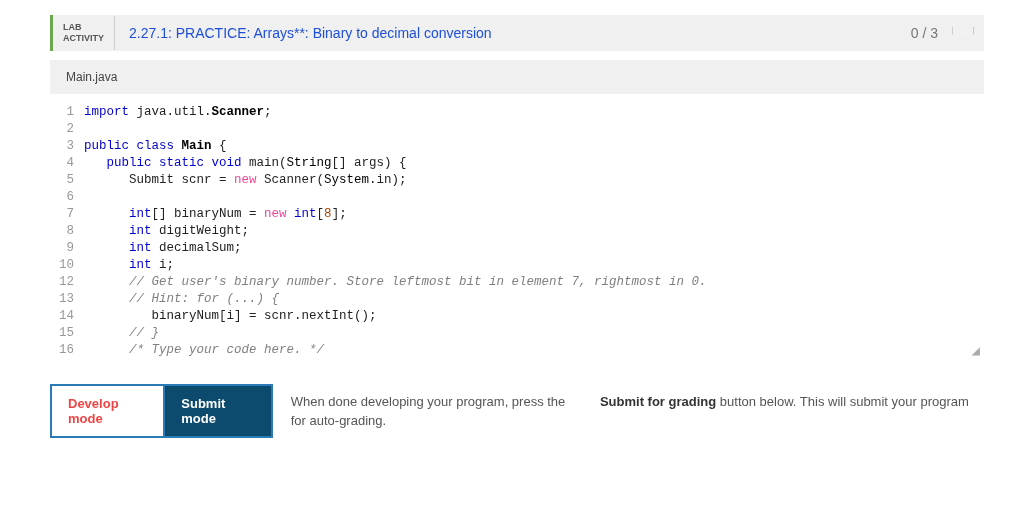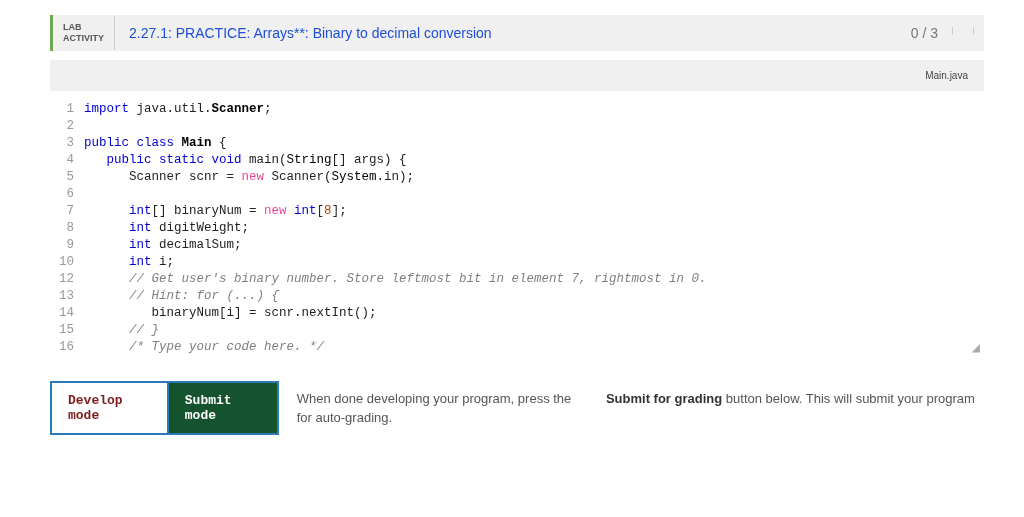--- a/index.html
+++ b/index.html
@@ -73,22 +73,22 @@
   }
   .file-header {
     background: #f0f0f0;
     display: flex;
     align-items: center;
     padding: 10px 16px;
     margin-bottom: 6px;
   }
   .file-name {
     flex: 1;
-    text-align: right;
-    font-size: 10px;
+    text-align: left;
+    font-size: 12px;
     color: #444;
   }
   .load-template {
     color: #e78a2b;
     font-size: 13px;
     font-weight: bold;
     cursor: pointer;
   }
   .editor {
     background: #fff;
@@ -129,22 +129,22 @@
     gap: 0;
     margin-top: 22px;
   }
   .mode-btn {
     padding: 10px 16px;
     font-size: 13px;
     font-weight: bold;
     cursor: pointer;
     border: 2px solid #2b7bb9;
   }
-  .develop { background: #fff; color: #7f1d1d; font-family: Liberation Mono, monospace; }
-  .submit { background: #14532d; color: #fff; border-left:none;font-family:Liberation Mono, monospace;}
+  .develop { background: #fff; color: #ef4444; }
+  .submit { background: #0c4a6e; color: #fff; border-left:none;}
   .mode-desc {
     margin-left: 18px;
     font-size: 13px;
     color: #555;
     line-height: 1.5;
   }
   .mode-desc b { color: #333; margin-left: 31px; }
 </style>
 </head>
 <body>
@@ -163,21 +163,21 @@
 
   <div class="file-header">
     <div class="file-name">Main.java</div>
   </div>
 
   <div class="editor" id="editor">
     <div class="code-row"><span class="ln">1</span><span class="cd"><span class="kw">import </span><span>java.util.</span><span class="fn">Scanner</span><span>;</span></span></div>
       <div class="code-row"><span class="ln">2</span><span class="cd"></span></div>
       <div class="code-row"><span class="ln">3</span><span class="cd"><span class="kw">public class </span><span class="fn">Main</span><span> {</span></span></div>
       <div class="code-row"><span class="ln">4</span><span class="cd"><span>   </span><span class="kw">public static void </span><span>main</span><span>(</span><span class="cls">String</span><span>[] args) {</span></span></div>
-      <div class="code-row"><span class="ln">5</span><span class="cd"><span>      Scanner scnr = </span><span class="kw2">new </span><span>Scanner(</span><span class="cls">System</span><span>.in);</span></span></div>
+      <div class="code-row"><span class="ln">5</span><span class="cd"><span>      Submit scnr = </span><span class="kw2">new </span><span>Scanner(</span><span class="cls">System</span><span>.in);</span></span></div>
       <div class="code-row"><span class="ln">6</span><span class="cd"></span></div>
       <div class="code-row"><span class="ln">7</span><span class="cd"><span>      </span><span class="kw">int</span><span>[] binaryNum = </span><span class="kw2">new </span><span class="kw">int</span><span>[</span><span class="num">8</span><span>];</span></span></div>
       <div class="code-row"><span class="ln">8</span><span class="cd"><span>      </span><span class="kw">int </span><span>digitWeight;</span></span></div>
       <div class="code-row"><span class="ln">9</span><span class="cd"><span>      </span><span class="kw">int </span><span>decimalSum;</span></span></div>
       <div class="code-row"><span class="ln">10</span><span class="cd"><span>      </span><span class="kw">int </span><span>i;</span></span></div>
       <div class="code-row"><span class="ln">12</span><span class="cd"><span>      </span><span class="cmt">// Get user's binary number. Store leftmost bit in element 7, rightmost in 0.</span></span></div>
       <div class="code-row"><span class="ln">13</span><span class="cd"><span>      </span><span class="cmt">// Hint: for (...) {</span></span></div>
       <div class="code-row"><span class="ln">14</span><span class="cd"><span>         binaryNum[i] = scnr.nextInt();</span></span></div>
       <div class="code-row"><span class="ln">15</span><span class="cd"><span>      </span><span class="cmt">// }</span></span></div>
       <div class="code-row"><span class="ln">16</span><span class="cd"><span>      </span><span class="cmt">/* Type your code here. */</span></span></div>

